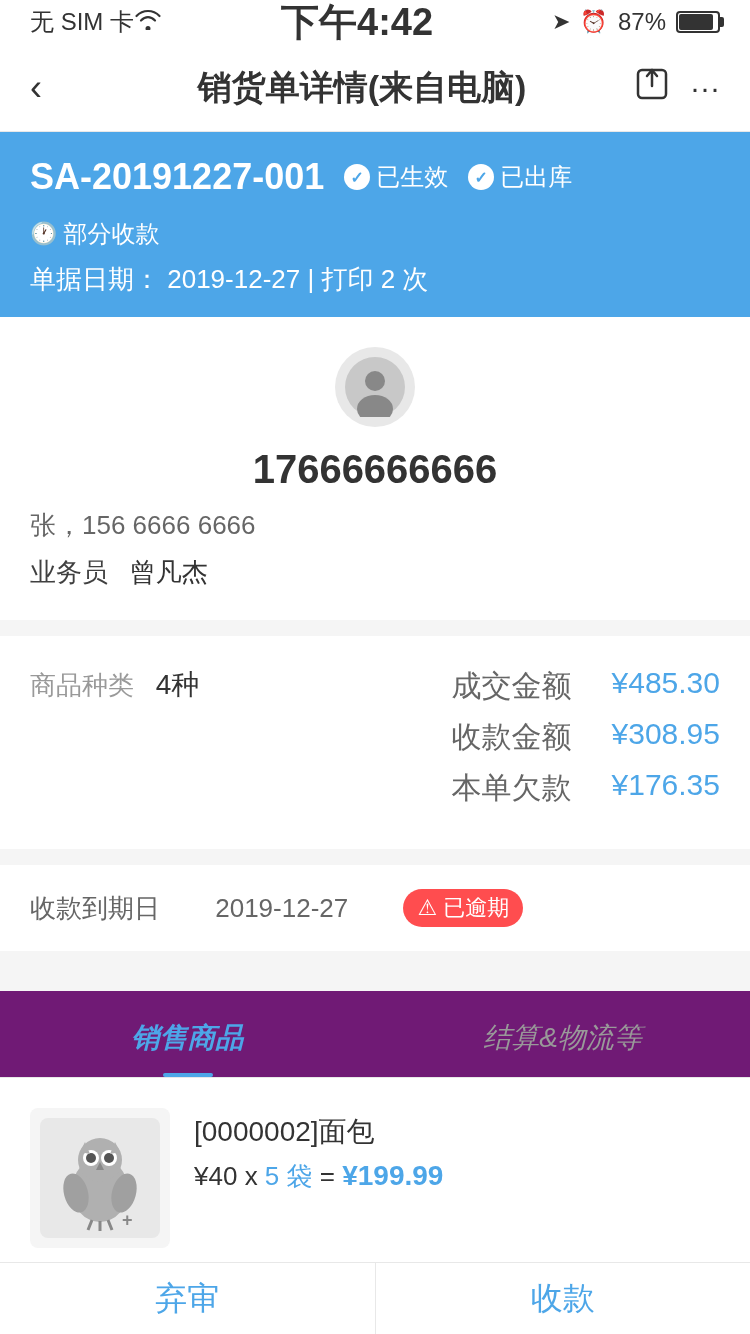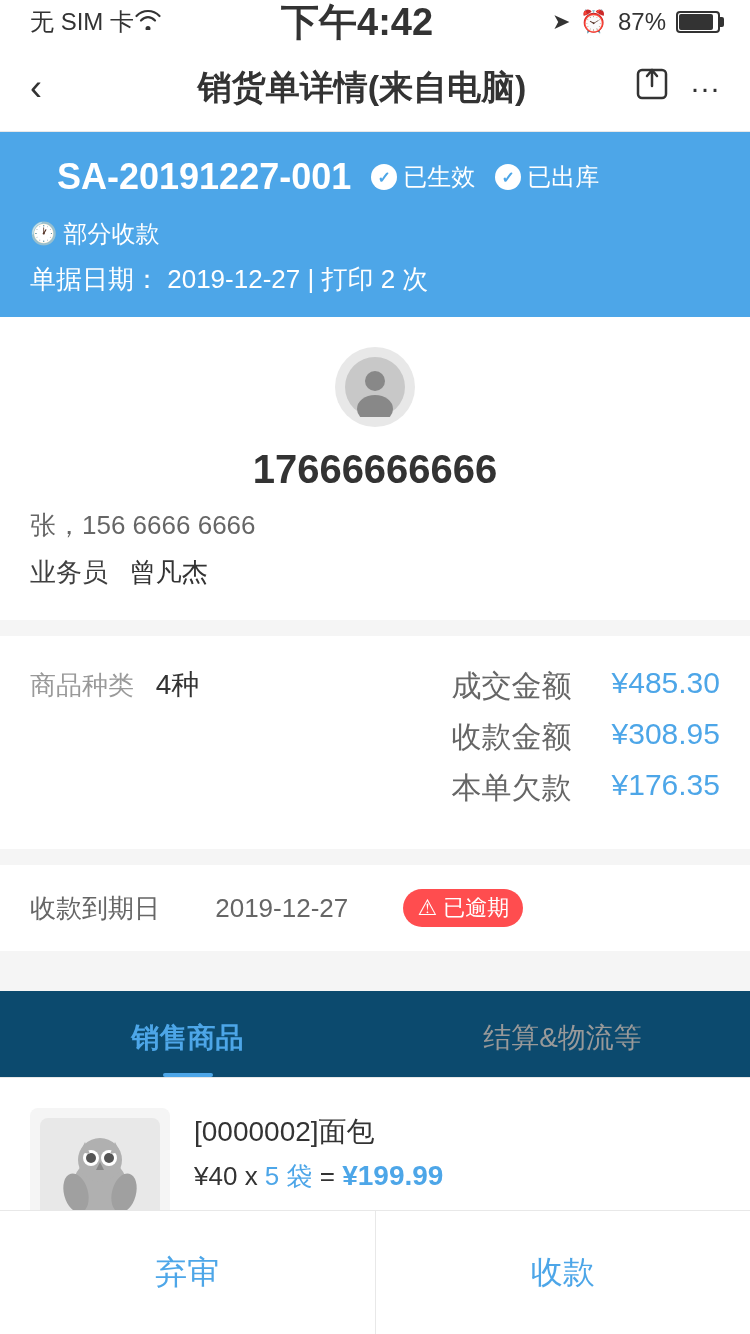--- a/index.html
+++ b/index.html
@@ -80,21 +80,20 @@
       display: flex;
       align-items: center;
       gap: 20px;
       margin-bottom: 12px;
       flex-wrap: wrap;
     }
     .order-id {
       font-size: 36px;
       font-weight: bold;
       color: #fff;
-      margin-left: 27px;
     }
     .status-badge {
       display: flex;
       align-items: center;
       gap: 6px;
       color: #fff;
       font-size: 24px;
     }
     .status-badge .check-icon {
       width: 26px; height: 26px;
@@ -213,24 +212,25 @@
       display: flex;
       align-items: center;
       gap: 6px;
     }
     .warn-icon {
       font-size: 22px;
     }
 
     
     .tabs-section {
-      background: #0c4a6e;
+      background: #701a75;
       display: flex;
       border-bottom: 1px solid #e8e8e8;
       margin-top: 16px;
+      font-style: italic;
     }
     .tab-item {
       flex: 1;
       text-align: center;
       padding: 28px 0 20px;
       font-size: 28px;
       color: #999;
       position: relative;
       cursor: pointer;
     }
@@ -300,21 +300,21 @@
 
     
     .bottom-bar {
       position: fixed;
       bottom: 0;
       left: 0;
       width: 750px;
       display: flex;
       background: #fff;
       border-top: 1px solid #e8e8e8;
-      height: 124px;
+      height: 72px;
     }
     .bottom-btn {
       flex: 1;
       display: flex;
       align-items: center;
       justify-content: center;
       font-size: 32px;
       font-weight: 500;
       cursor: pointer;
     }

